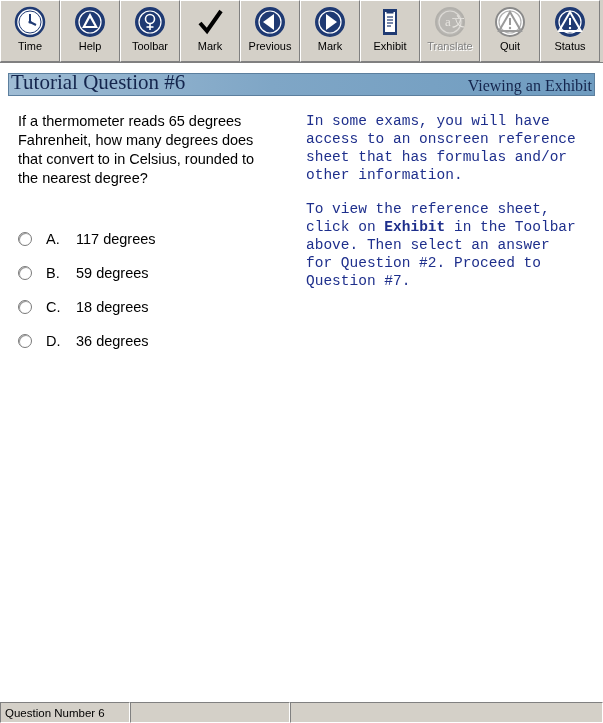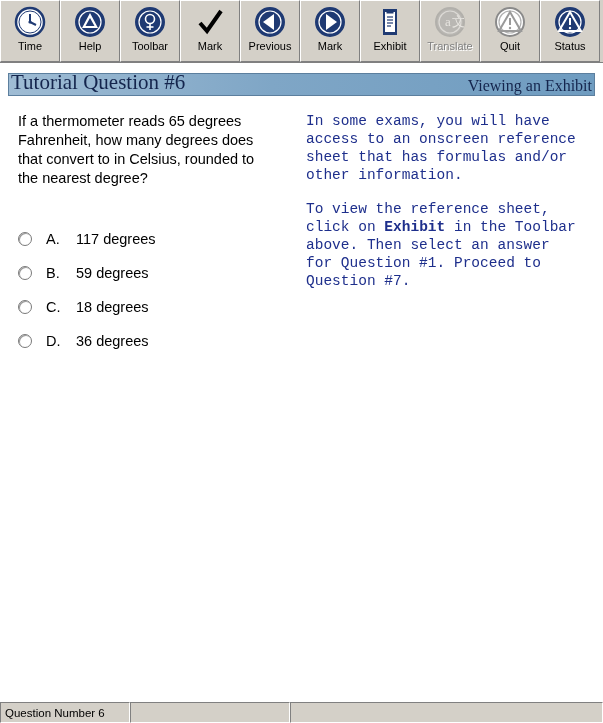--- a/index.html
+++ b/index.html
@@ -356,21 +356,21 @@
           <span class="radio"></span>
           <span class="opt-letter">D.</span>
           <span class="opt-text">36 degrees</span>
         </div>
 
       </div>
     </div>
 
     <div class="right-col">
       <p class="note-p">In some exams, you will have access to an onscreen reference sheet that has formulas and/or other information.</p>
-      <p class="note-p"><span>To view the reference sheet, click on </span><b>Exhibit</b><span> in the Toolbar above. Then select an answer for Question #1. Proceed to Question #7.</span></p>
+      <p class="note-p"><span>To view the reference sheet, click on </span><b>Exhibit</b><span> in the Toolbar above. Then select an answer for Question #2. Proceed to Question #7.</span></p>
     </div>
 
   </div>
 
   <div class="statusbar">
     <div class="status-cell first">Question Number 6</div>
     <div class="status-cell second"></div>
     <div class="status-cell rest"></div>
   </div>
 

